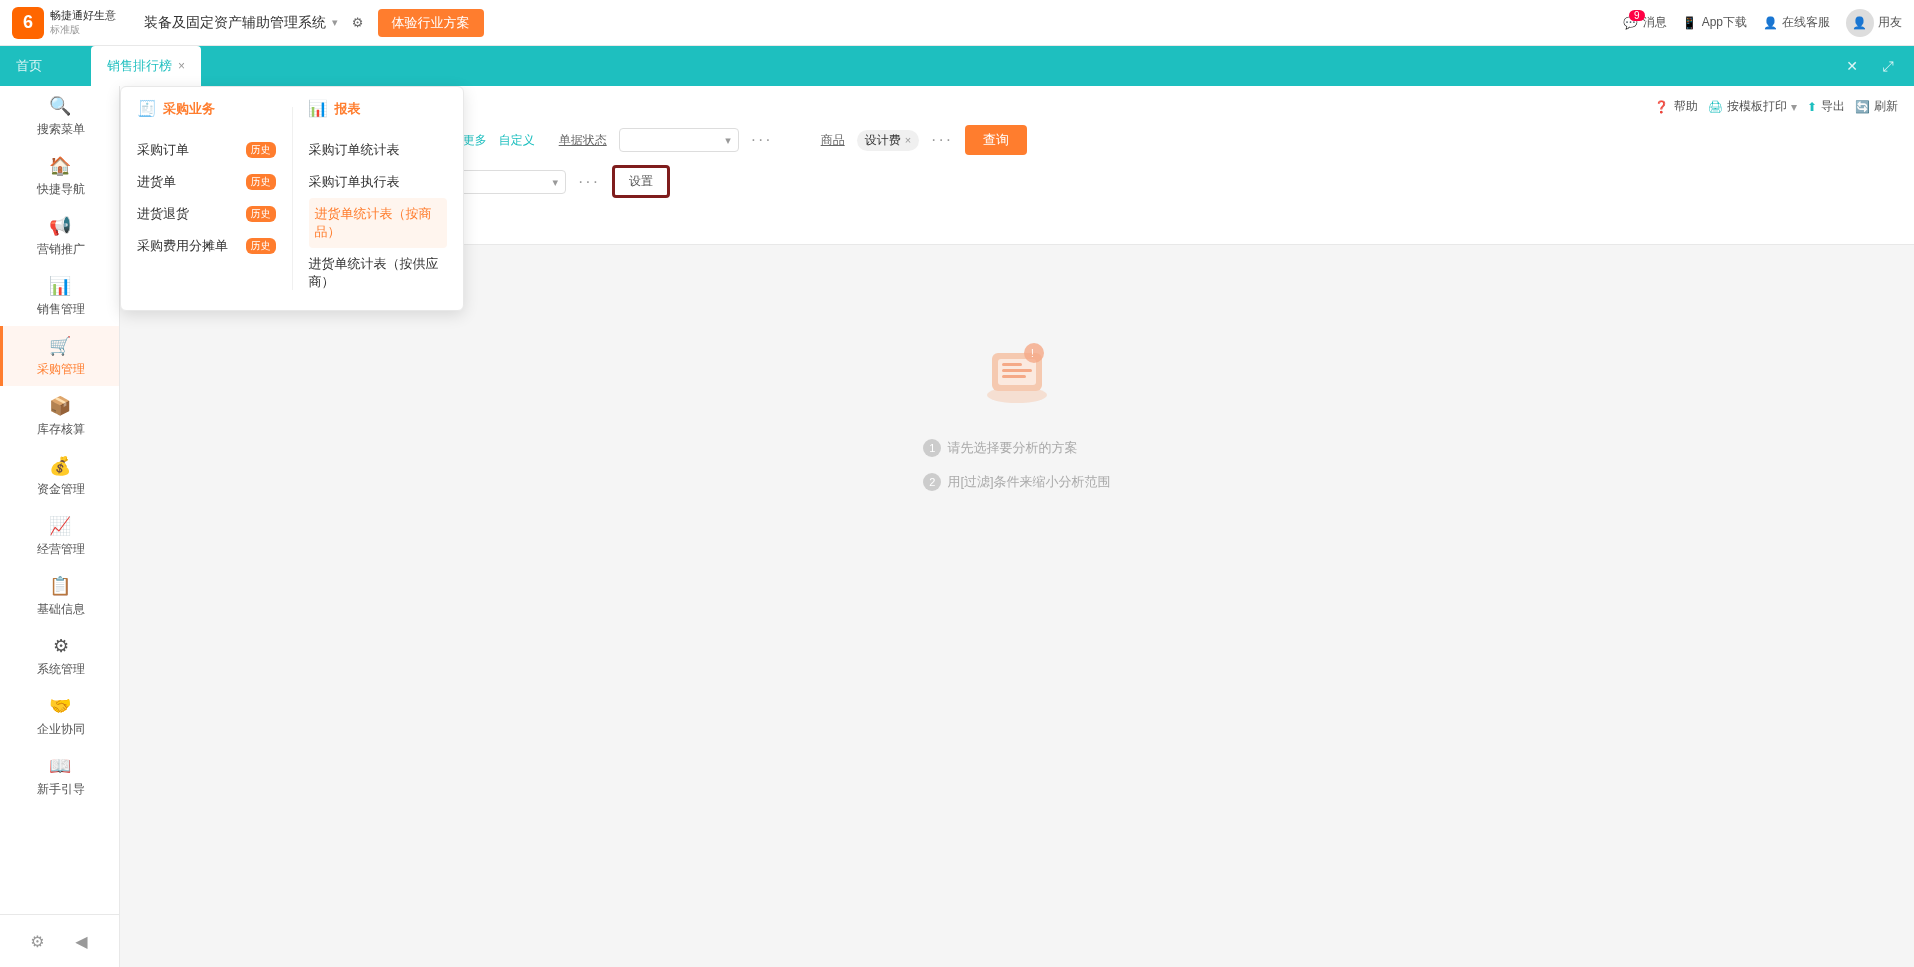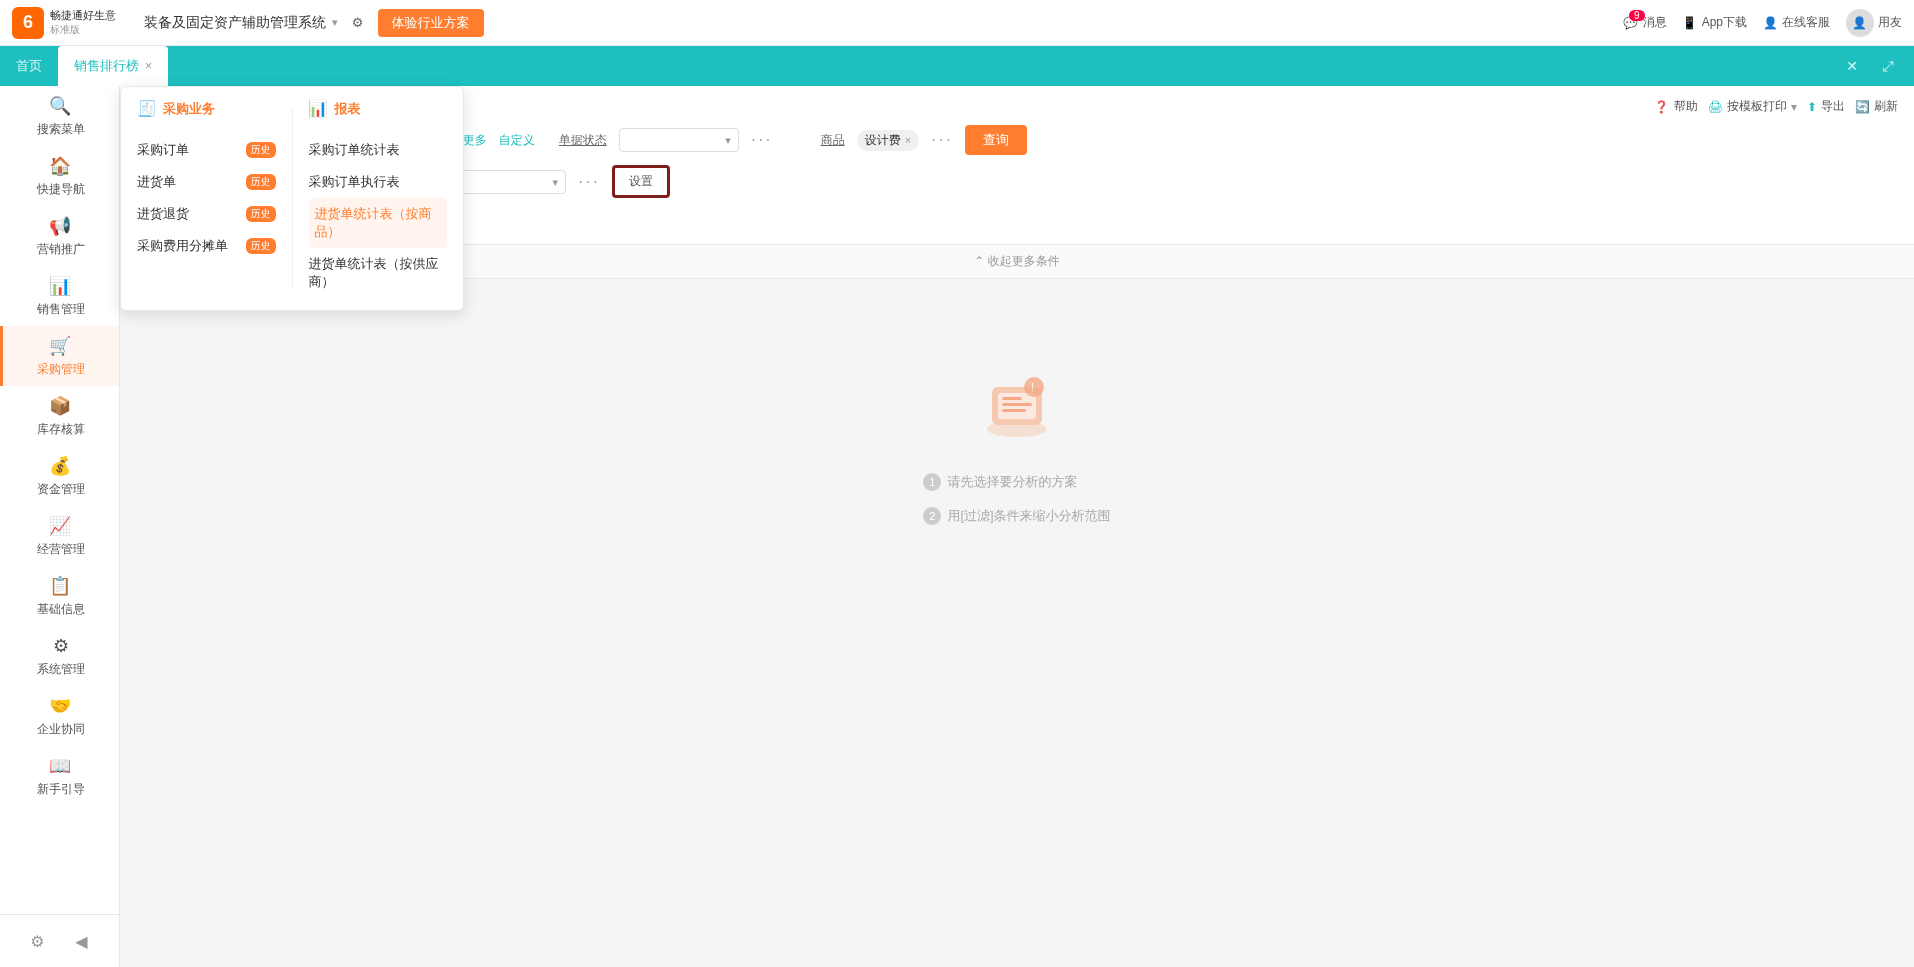--- a/index.html
+++ b/index.html
@@ -80,20 +80,21 @@
     
     .tabbar {
       height: 40px;
       background: #1ebfbf;
       display: flex;
       align-items: center;
       padding: 0 0;
       position: fixed;
       top: 46px; left: 0; right: 0;
       z-index: 99;
+      gap: 33px;
     }
     .tab-item {
       height: 40px;
       display: flex; align-items: center;
       padding: 0 16px;
       cursor: pointer;
       font-size: 13px;
       color: rgba(255,255,255,0.85);
       position: relative;
     }
@@ -487,24 +488,20 @@
         <span class="filter-label">客户</span>
         <div class="select-wrap">
           <select class="filter-select" style="min-width:200px;">
             <option></option>
           </select>
         </div>
         <span class="filter-dots">···</span>
       </div>
     </div>
 
-    <div class="collapse-bar">
-      <span>⌃ </span>
-      <span>收起更多条件</span>
-    </div>
 
     <div class="empty-state">
       <div class="empty-icon">
         <svg width="90" height="90" viewBox="0 0 90 90" fill="none" xmlns="http://www.w3.org/2000/svg">
           <ellipse cx="45" cy="70" rx="30" ry="8" fill="#f5c9b0" opacity="0.5"></ellipse>
           <rect x="20" y="28" width="50" height="38" rx="6" fill="#f5c9b0"></rect>
           <rect x="26" y="34" width="38" height="26" rx="3" fill="#fff" opacity="0.6"></rect>
           <rect x="30" y="38" width="20" height="3" rx="1.5" fill="#f5a987"></rect>
           <rect x="30" y="44" width="30" height="3" rx="1.5" fill="#f5a987"></rect>
           <rect x="30" y="50" width="24" height="3" rx="1.5" fill="#f5a987"></rect>

